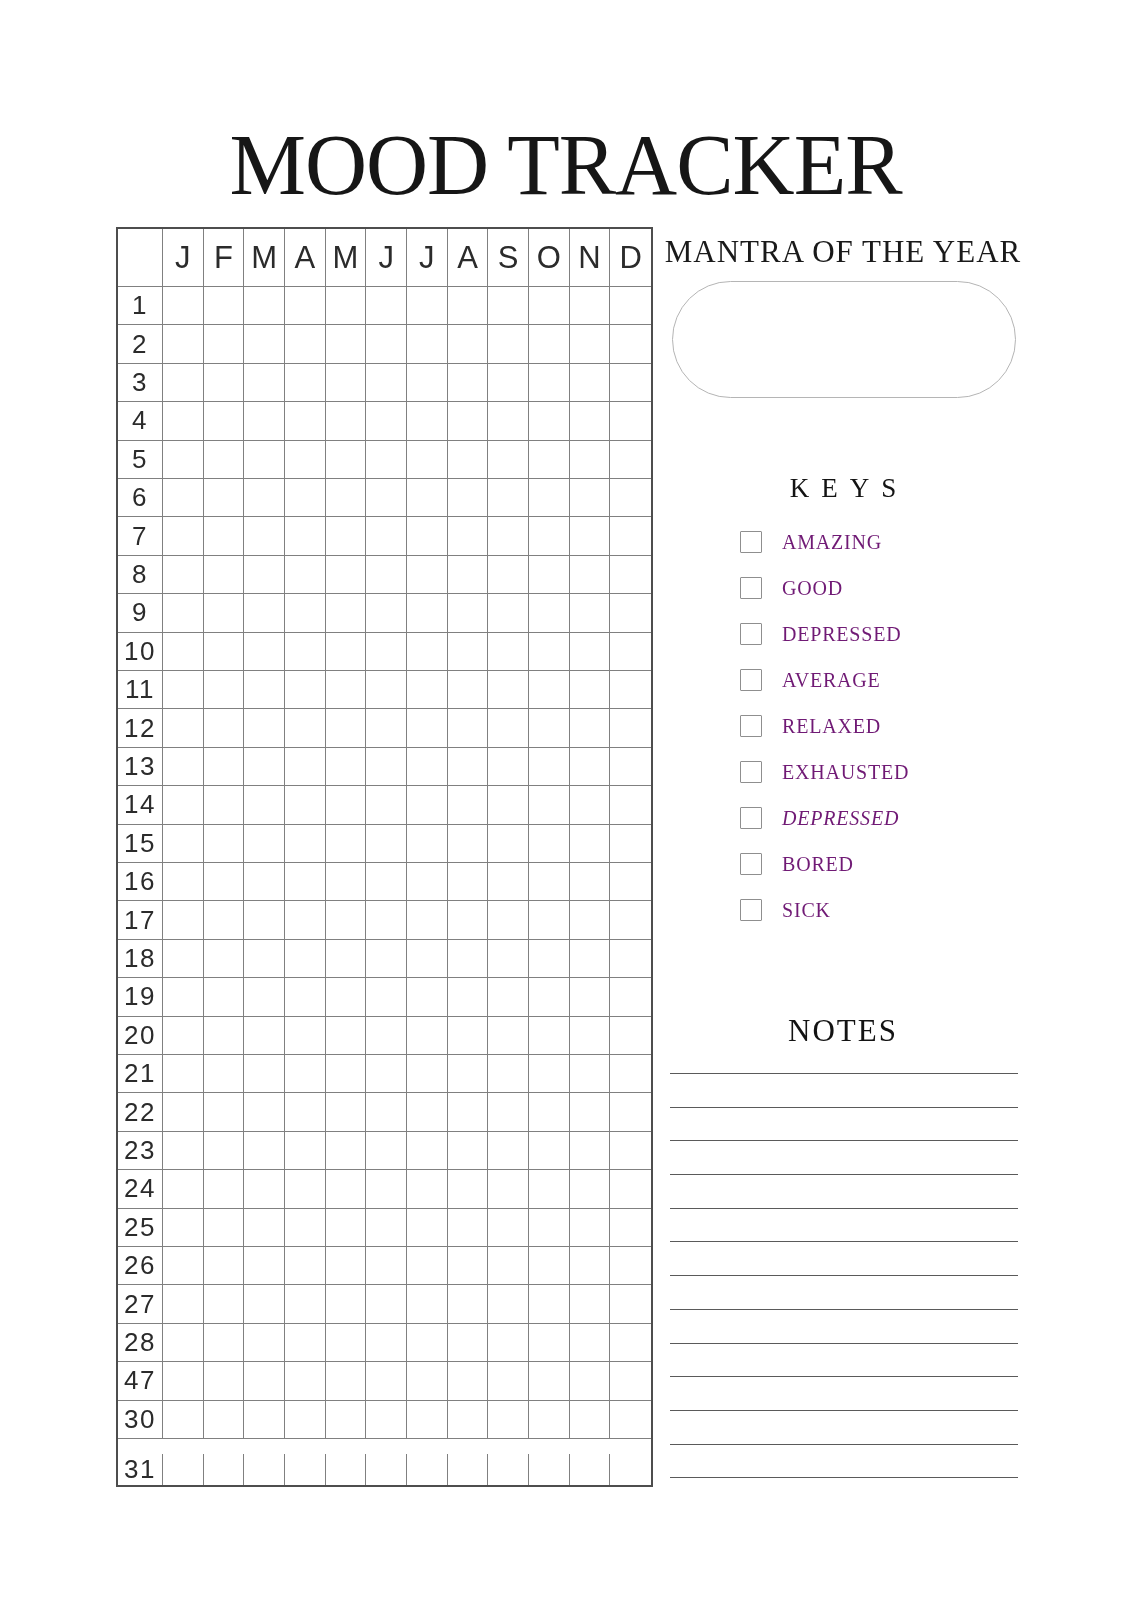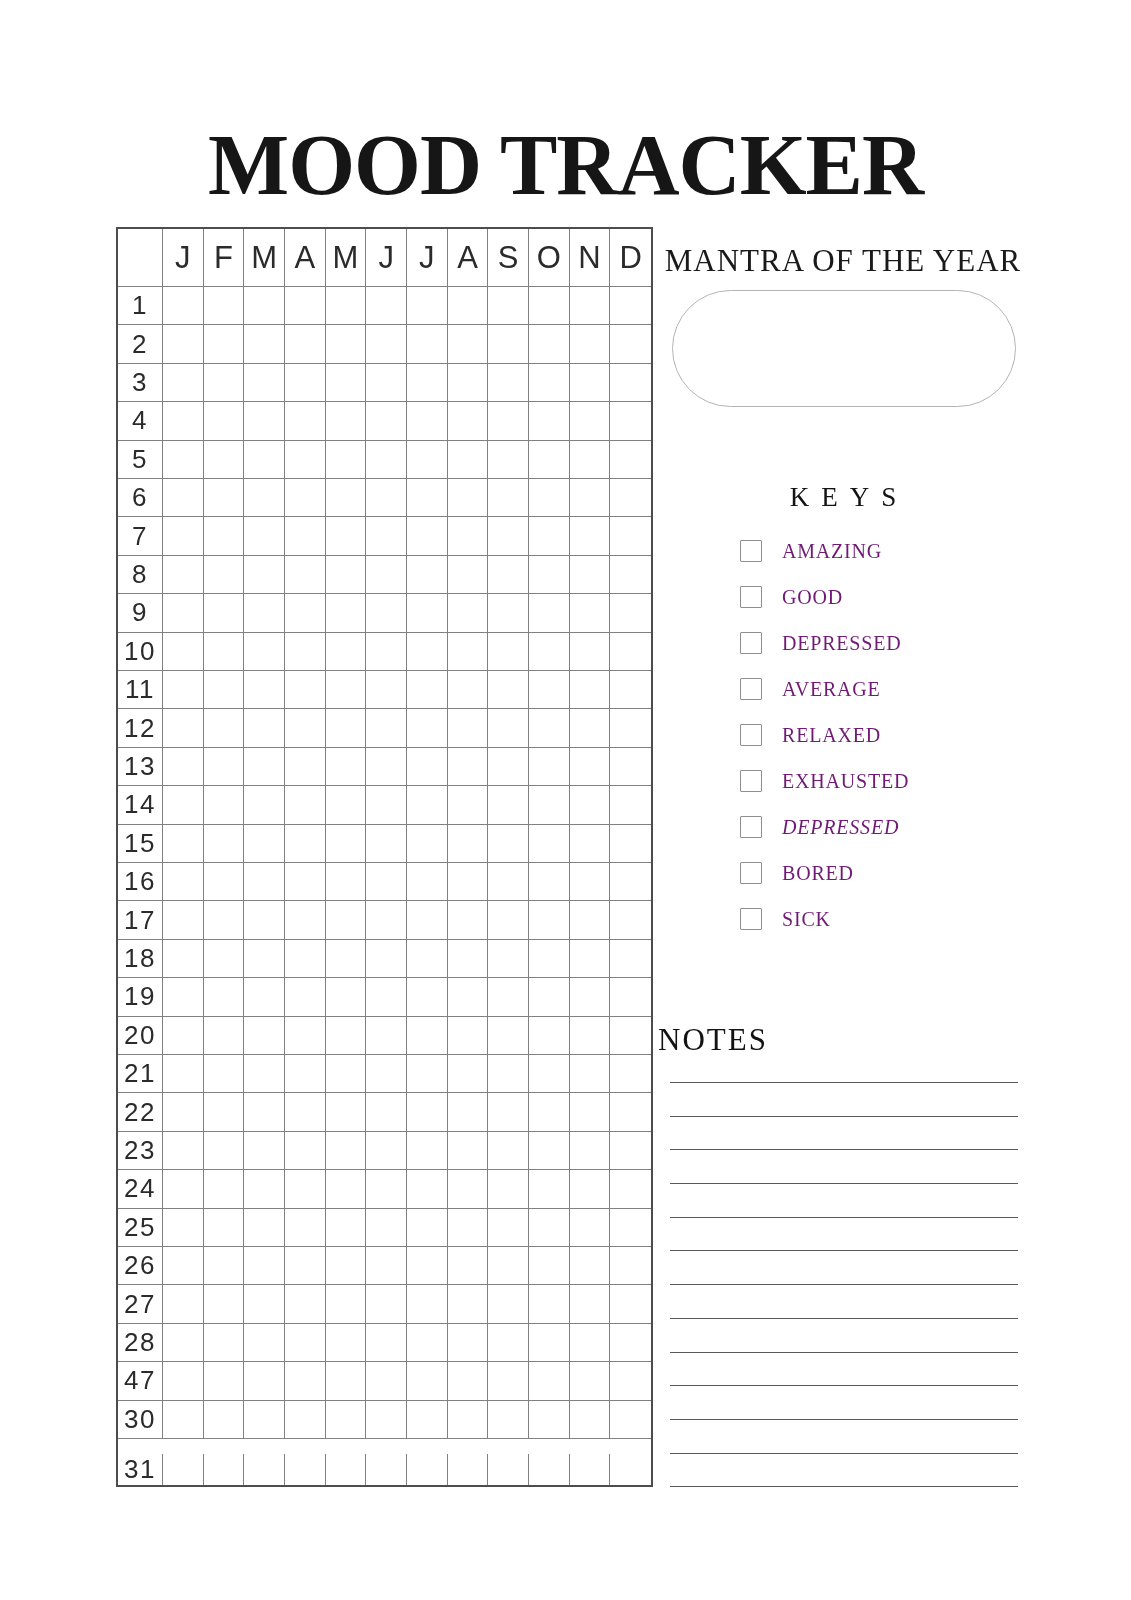--- a/index.html
+++ b/index.html
@@ -19,21 +19,21 @@
     font-family:"Liberation Serif", serif;
     color:var(--ink);
     overflow:hidden;
   }
 
   
   .page-title{
     position:absolute; top:122px; left:0; width:1131px;
     text-align:center;
     font-family:"Liberation Serif", serif;
-    font-size:86px; line-height:1; font-weight:700;
+    font-size:86px; line-height:1; font-weight:400;
     letter-spacing:-1px;
     color:#161616;
     white-space:nowrap;
   }
 
   
   .mood-grid{
     position:absolute; left:116px; top:227px;
     width:537px; height:1260px;
     display:grid;
@@ -53,21 +53,21 @@
     font-family:"Liberation Sans", sans-serif;
     font-size:31px; font-weight:400; color:var(--grid-ink);
   }
   .day-cell{
     font-family:"Liberation Sans", sans-serif;
     font-size:26px; font-weight:400; color:var(--grid-ink);
     letter-spacing:1.5px;
   }
 
   
-  .right-panel{position:absolute; left:658px; top:236px; width:370px; height:1260px;}
+  .right-panel{position:absolute; left:658px; top:227px; width:370px; height:1260px;}
 
   .mantra-heading{
     position:absolute; top:6px; left:0; width:370px;
     text-align:center;
     font-size:31px; letter-spacing:1px; line-height:1.2;
     color:#1a1a1a; white-space:nowrap;
   }
   .mantra-pill{
     position:absolute; left:14px; top:54px;
     width:344px; height:117px;
@@ -95,20 +95,21 @@
     background:#fff;
   }
   .key-label{
     margin-left:20px;
     font-size:20px; letter-spacing:0.8px;
     color:#701a75; white-space:nowrap;
   }
 
   .notes-heading{
     position:absolute; top:786px; left:0; width:370px;
+    text-align:center;
     font-size:31px; letter-spacing:2px;
     color:#131313;
   }
   .notes-lines{position:absolute; left:12px; top:846px; width:348px;}
   .note-line{
     height:33.7px;
     border-top:1.8px solid var(--note-line);
   }
 </style>
 </head>

